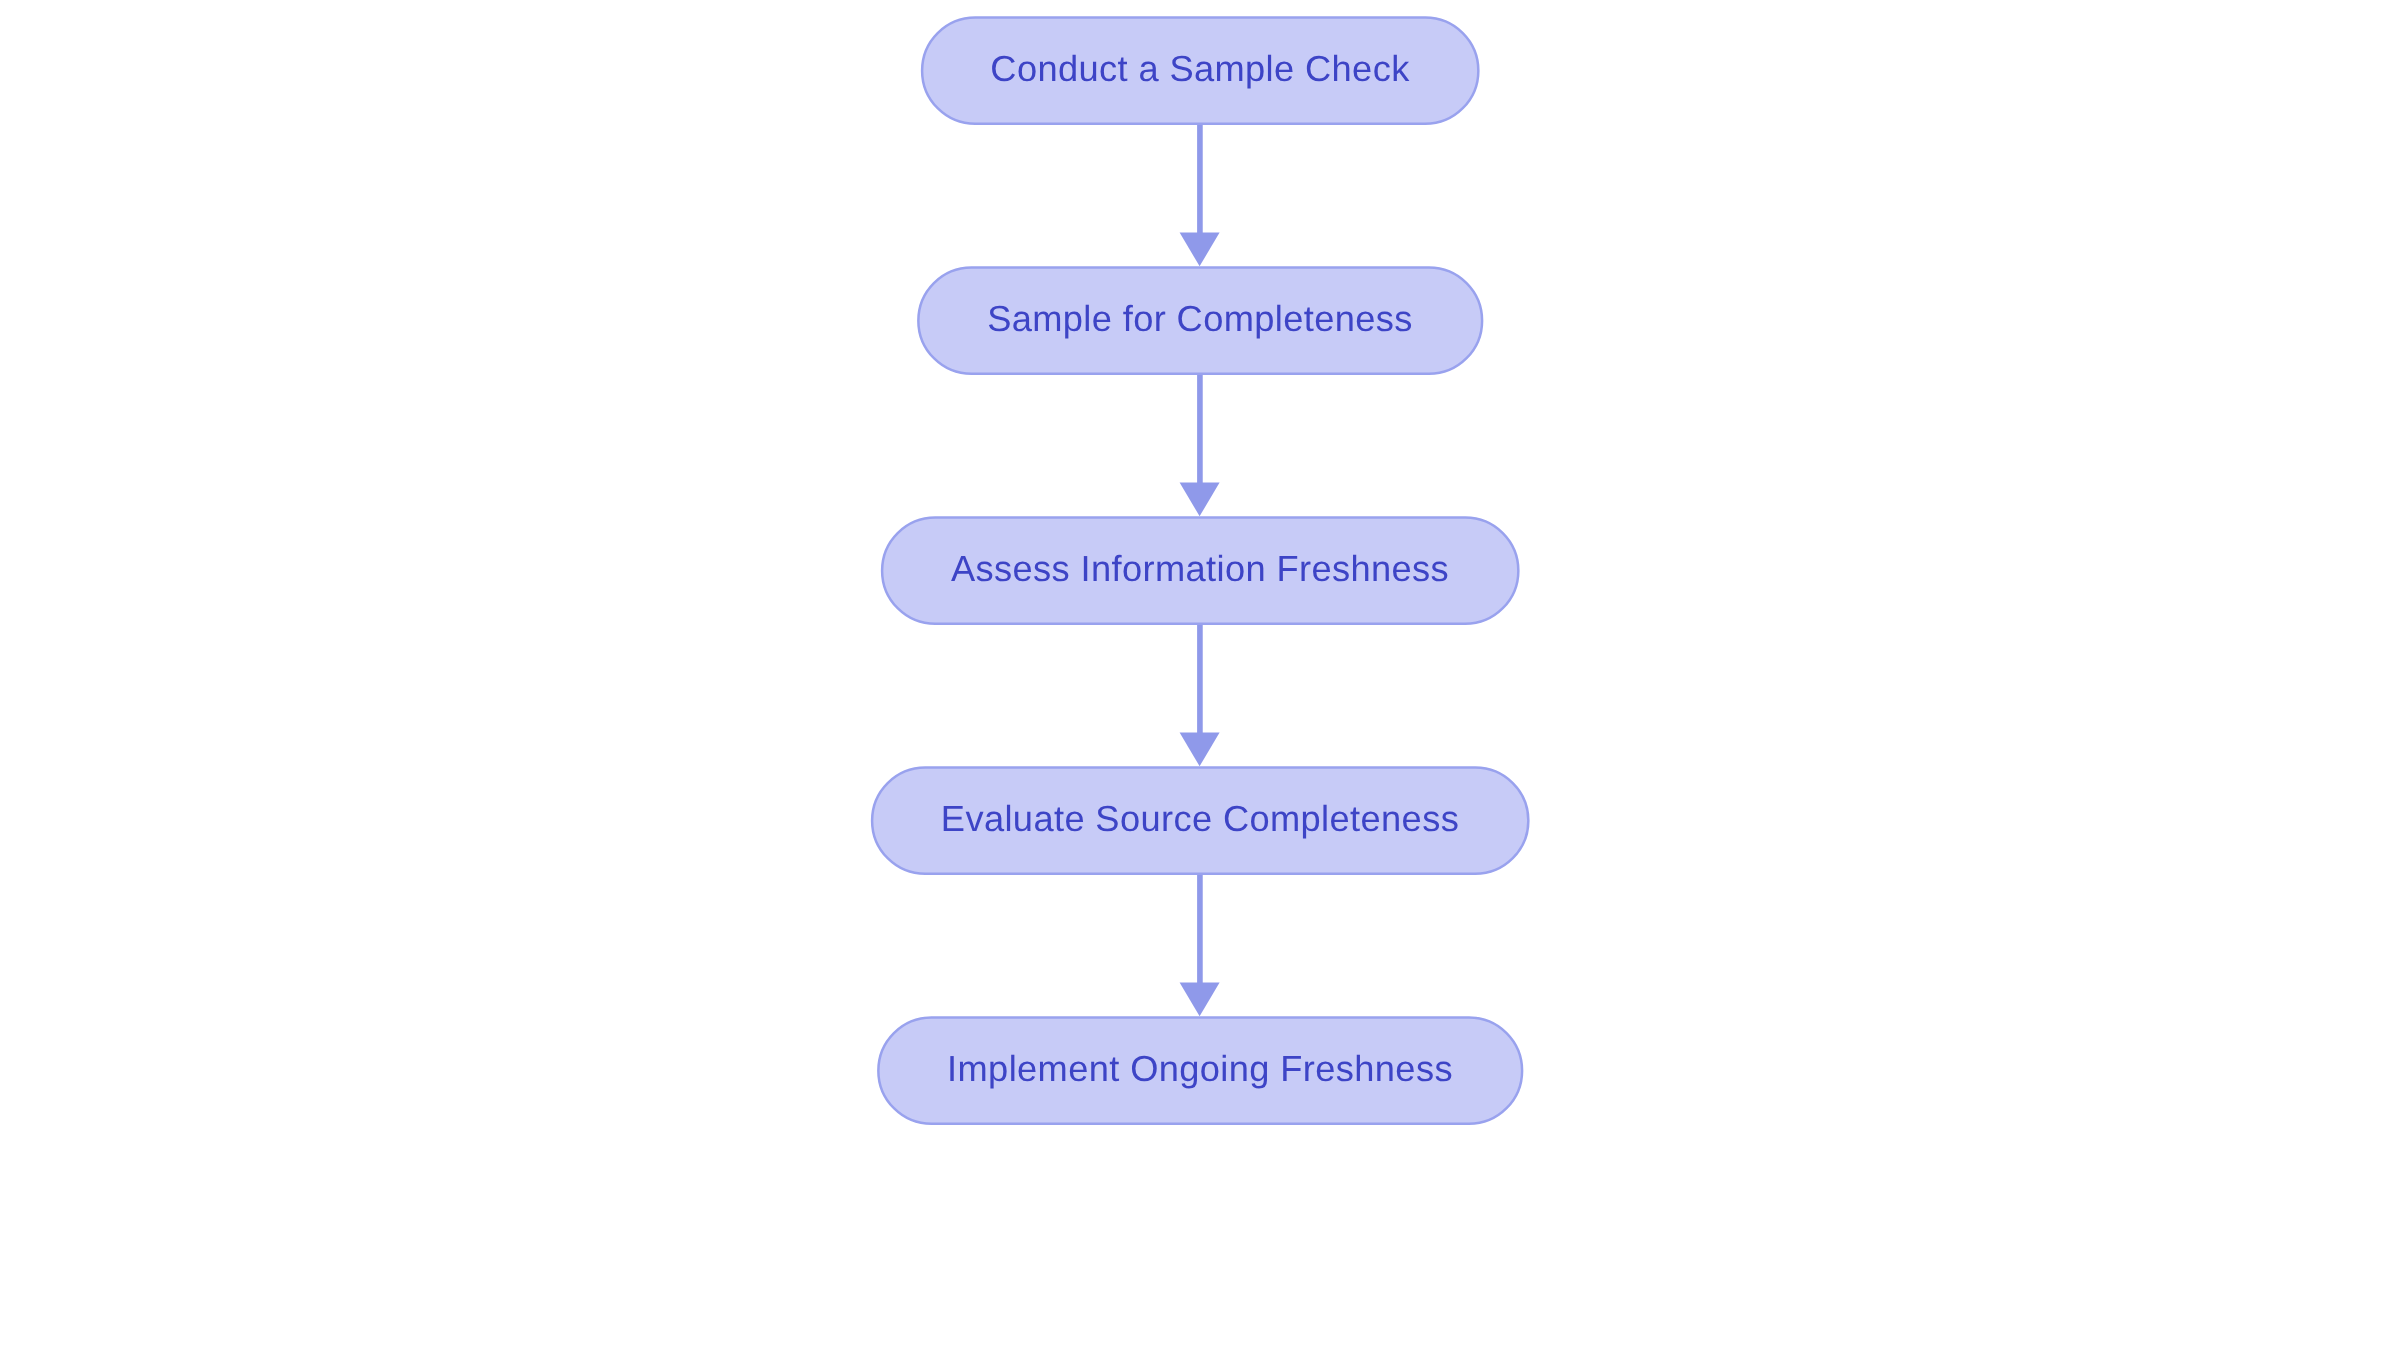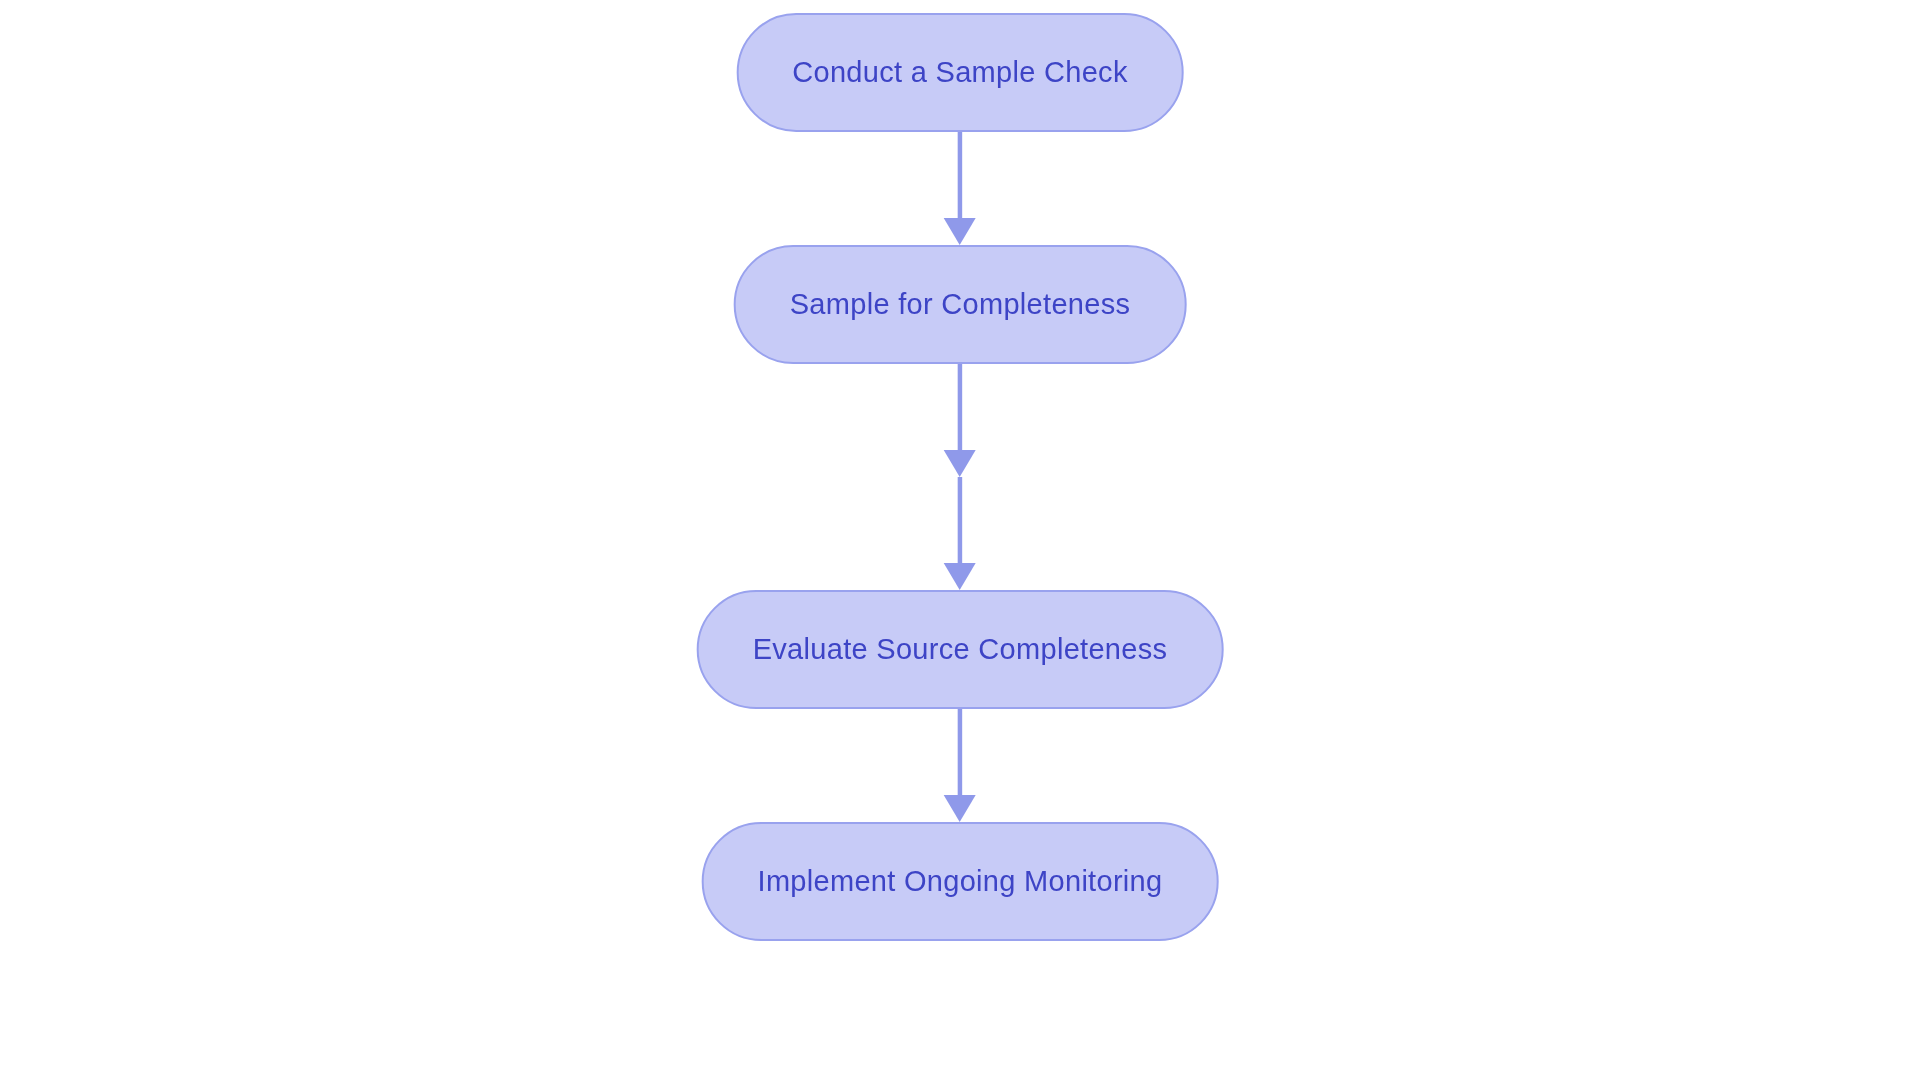--- a/index.html
+++ b/index.html
@@ -25,21 +25,21 @@
   .flow {
     position: absolute;
     top: 13px;
     left: 50%;
     transform: translateX(-50%);
     display: flex;
     flex-direction: column;
     align-items: center;
   }
   .node {
-    height: 119px;
+    height: 87px;
     min-width: 430px;
     padding: 0 54px;
     display: flex;
     align-items: center;
     justify-content: center;
     background: var(--color-node-fill);
     border: 2px solid var(--color-node-border);
     border-radius: 60px;
   }
   .node-label {
@@ -74,33 +74,36 @@
 
     <div class="node">
       <span class="node-label">Sample for Completeness</span>
     </div>
 
     <svg class="connector" viewBox="0 0 36 113" aria-hidden="true">
       <rect class="stem" x="16" y="0" width="4.5" height="92"></rect>
       <polygon class="head" points="2,86 34,86 18,113"></polygon>
     </svg>
 
+    <div class="node">
+      <span class="node-label">Assess Information Freshness</span>
+    </div>
 
     <svg class="connector" viewBox="0 0 36 113" aria-hidden="true">
       <rect class="stem" x="16" y="0" width="4.5" height="92"></rect>
       <polygon class="head" points="2,86 34,86 18,113"></polygon>
     </svg>
 
     <div class="node">
       <span class="node-label">Evaluate Source Completeness</span>
     </div>
 
     <svg class="connector" viewBox="0 0 36 113" aria-hidden="true">
       <rect class="stem" x="16" y="0" width="4.5" height="92"></rect>
       <polygon class="head" points="2,86 34,86 18,113"></polygon>
     </svg>
 
     <div class="node">
-      <span class="node-label">Implement Ongoing Monitoring</span>
+      <span class="node-label">Implement Ongoing Freshness</span>
     </div>
 
   </div>
 </div>
 
 </body></html>

